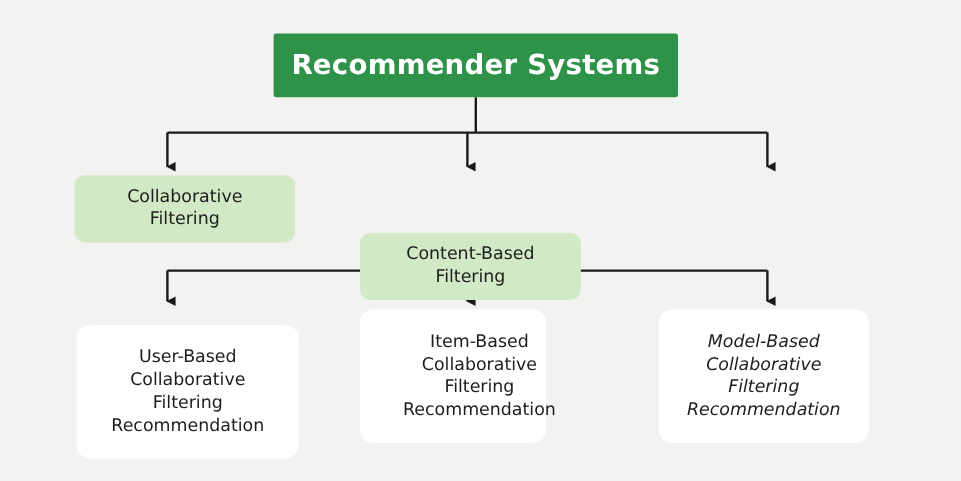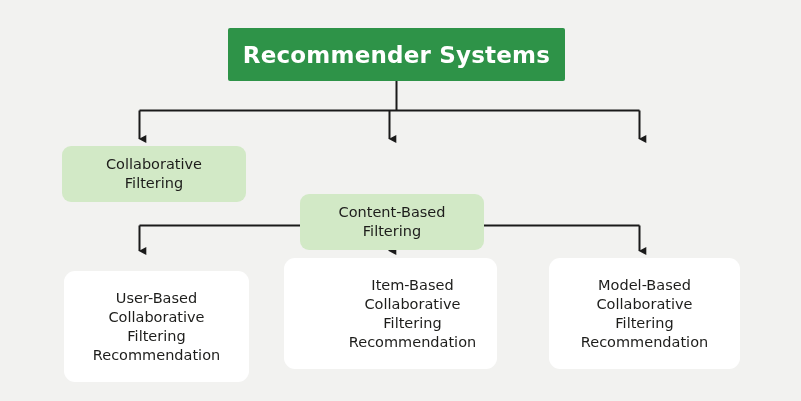--- a/index.html
+++ b/index.html
@@ -63,22 +63,22 @@
   .node-leaf {
     top: 258px;
     height: 111px;
     background: #ffffff;
     border-radius: 11px;
     color: #1d1d1b;
     font-size: 14.5px;
     line-height: 19px;
   }
   .node-leaf-1 { left: 64px;  width: 185px; margin-top: 13px; }
-  .node-leaf-2 { left: 284px; width: 213px; padding-left: 44px; }
-  .node-leaf-3 { left: 549px; width: 191px; }
+  .node-leaf-2 { left: 300px; width: 155px; padding-left: 44px; }
+  .node-leaf-3 { left: 549px; width: 175px; font-style: italic; }
 
   .node-label {
     display: block;
     white-space: pre-line;
     padding: 0 8px;
   }
 </style>
 </head>
 <body>
 

